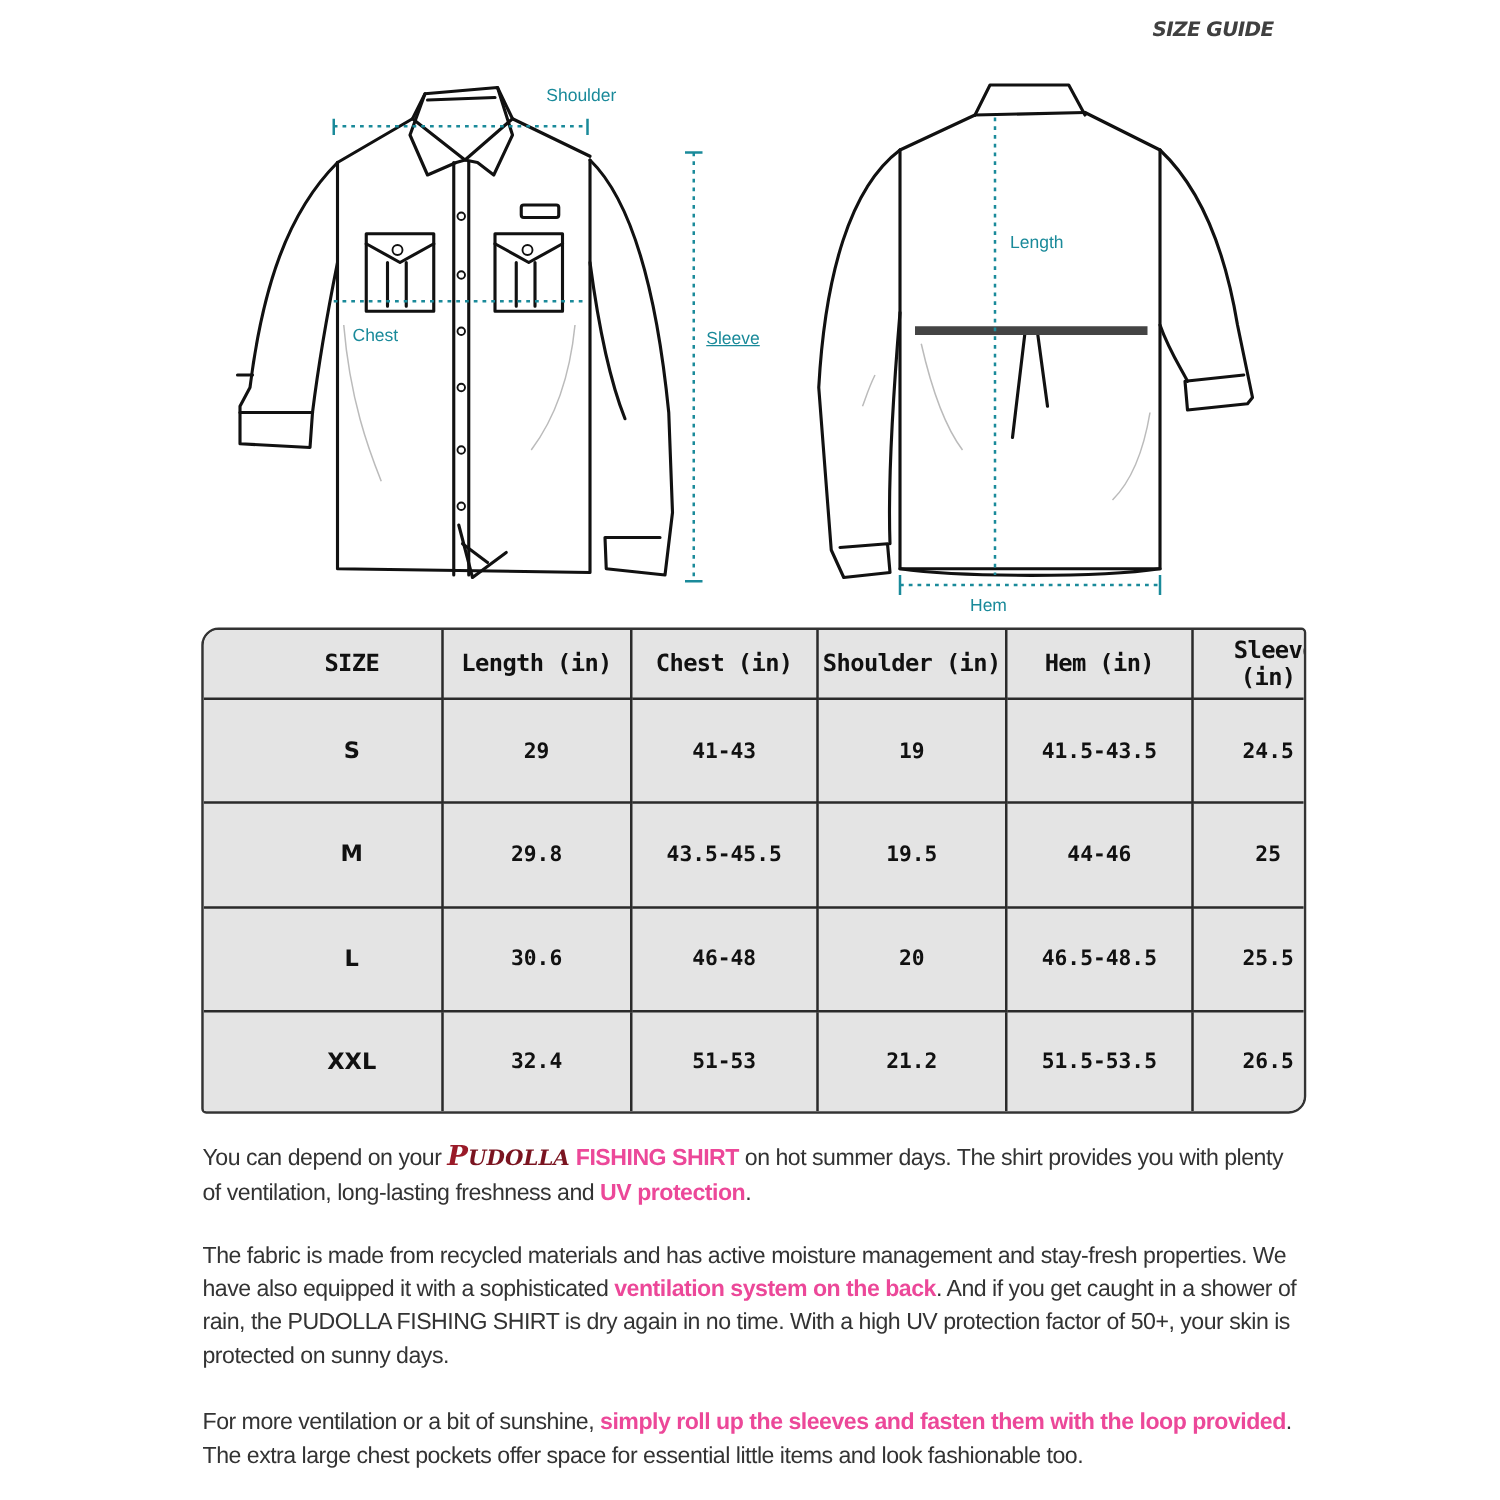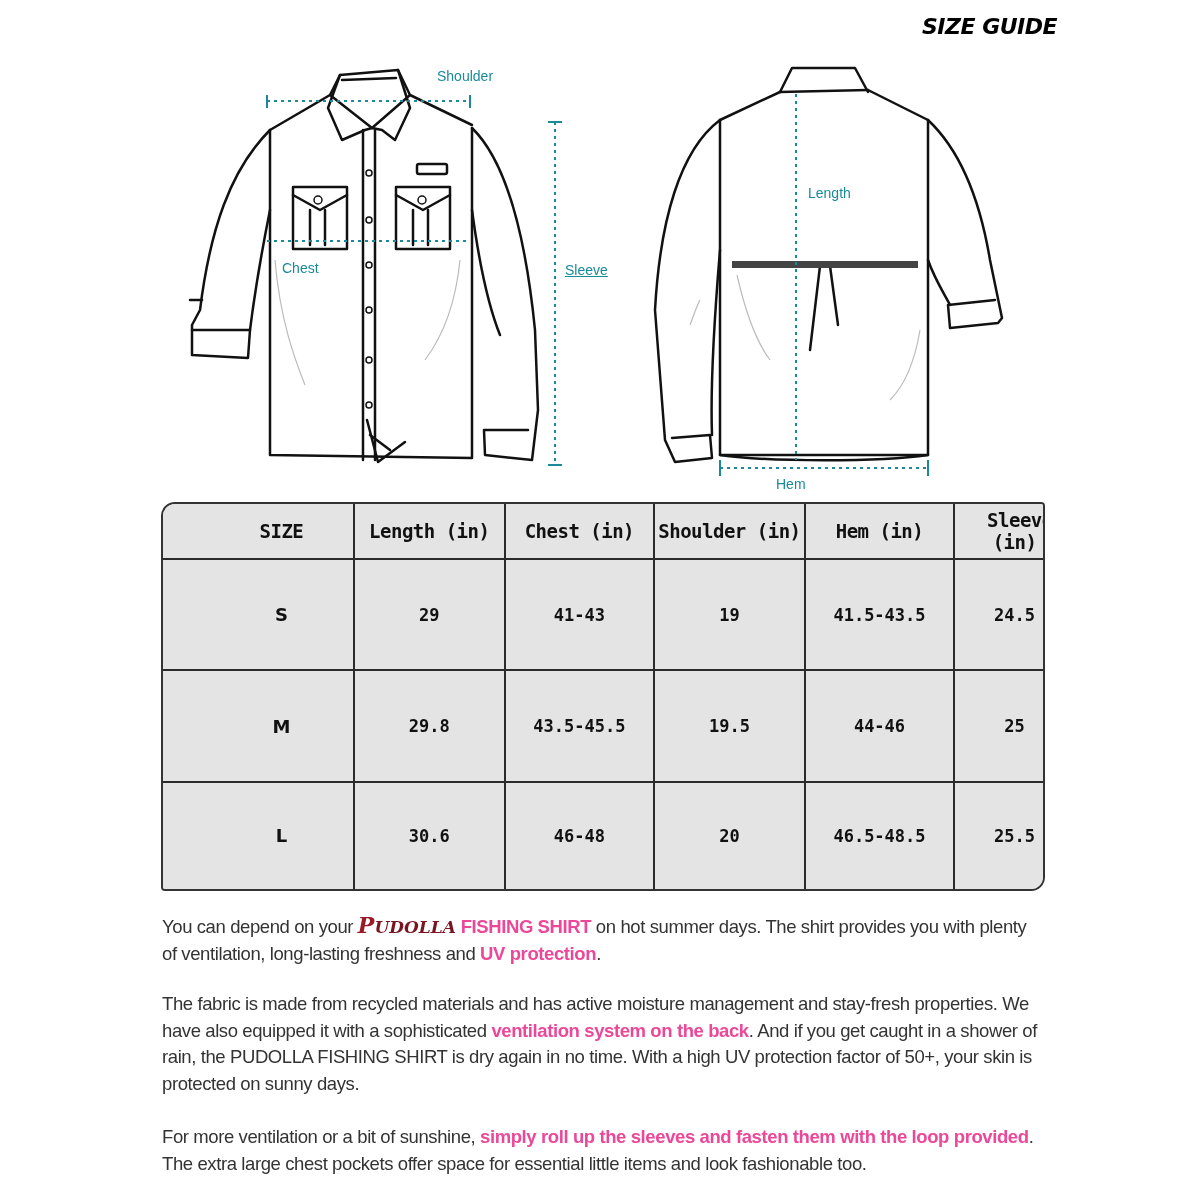--- a/index.html
+++ b/index.html
@@ -1,21 +1,21 @@
 <!DOCTYPE html>
 <html><head>
 <meta charset="utf-8">
 <style>
   html, body { margin: 0; padding: 0; background: #ffffff; }
   body { width: 1200px; height: 1200px; position: relative; overflow: hidden; font-family: "Liberation Sans", sans-serif; color: #111; }
 
   .title {
     position: absolute; left: 922px; top: 14px;
     font-family: "DejaVu Sans", sans-serif; font-weight: bold; font-style: italic;
-    font-size: 22px; letter-spacing: -0.5px; color: #000000;
+    font-size: 16px; letter-spacing: -0.5px; color: #404040;
   }
 
   .diagram { position: absolute; }
   .diagram svg { display: block; }
   .meas-label {
     position: absolute; font-family: "Liberation Sans", sans-serif;
     font-size: 14px; color: #1a8a9a;
   }
 
   .table-wrap {
@@ -190,20 +190,28 @@
           <td>25</td>
         </tr>
         <tr>
           <td class="size-col">L</td>
           <td>30.6</td>
           <td>46-48</td>
           <td>20</td>
           <td>46.5-48.5</td>
           <td>25.5</td>
         </tr>
+        <tr>
+          <td class="size-col">XXL</td>
+          <td>32.4</td>
+          <td>51-53</td>
+          <td>21.2</td>
+          <td>51.5-53.5</td>
+          <td>26.5</td>
+        </tr>
       </tbody>
   </table>
 </div>
 
 <div class="desc" style="top:912px;">
   <span>You can depend on your </span><span class="brand"><span class="brand-p">P</span><span>UDOLLA</span></span><span> </span><b>FISHING SHIRT</b><span> on hot summer days. The shirt provides you with plenty of ventilation, long-lasting freshness and </span><b>UV protection</b><span>.</span>
 </div>
 
 <div class="desc" style="top:991px;">
   <span>The fabric is made from recycled materials and has active moisture management and stay-fresh properties. We have also equipped it with a sophisticated </span><b>ventilation system on the back</b><span>. And if you get caught in a shower of rain, the PUDOLLA FISHING SHIRT is dry again in no time. With a high UV protection factor of 50+, your skin is protected on sunny days.</span>

